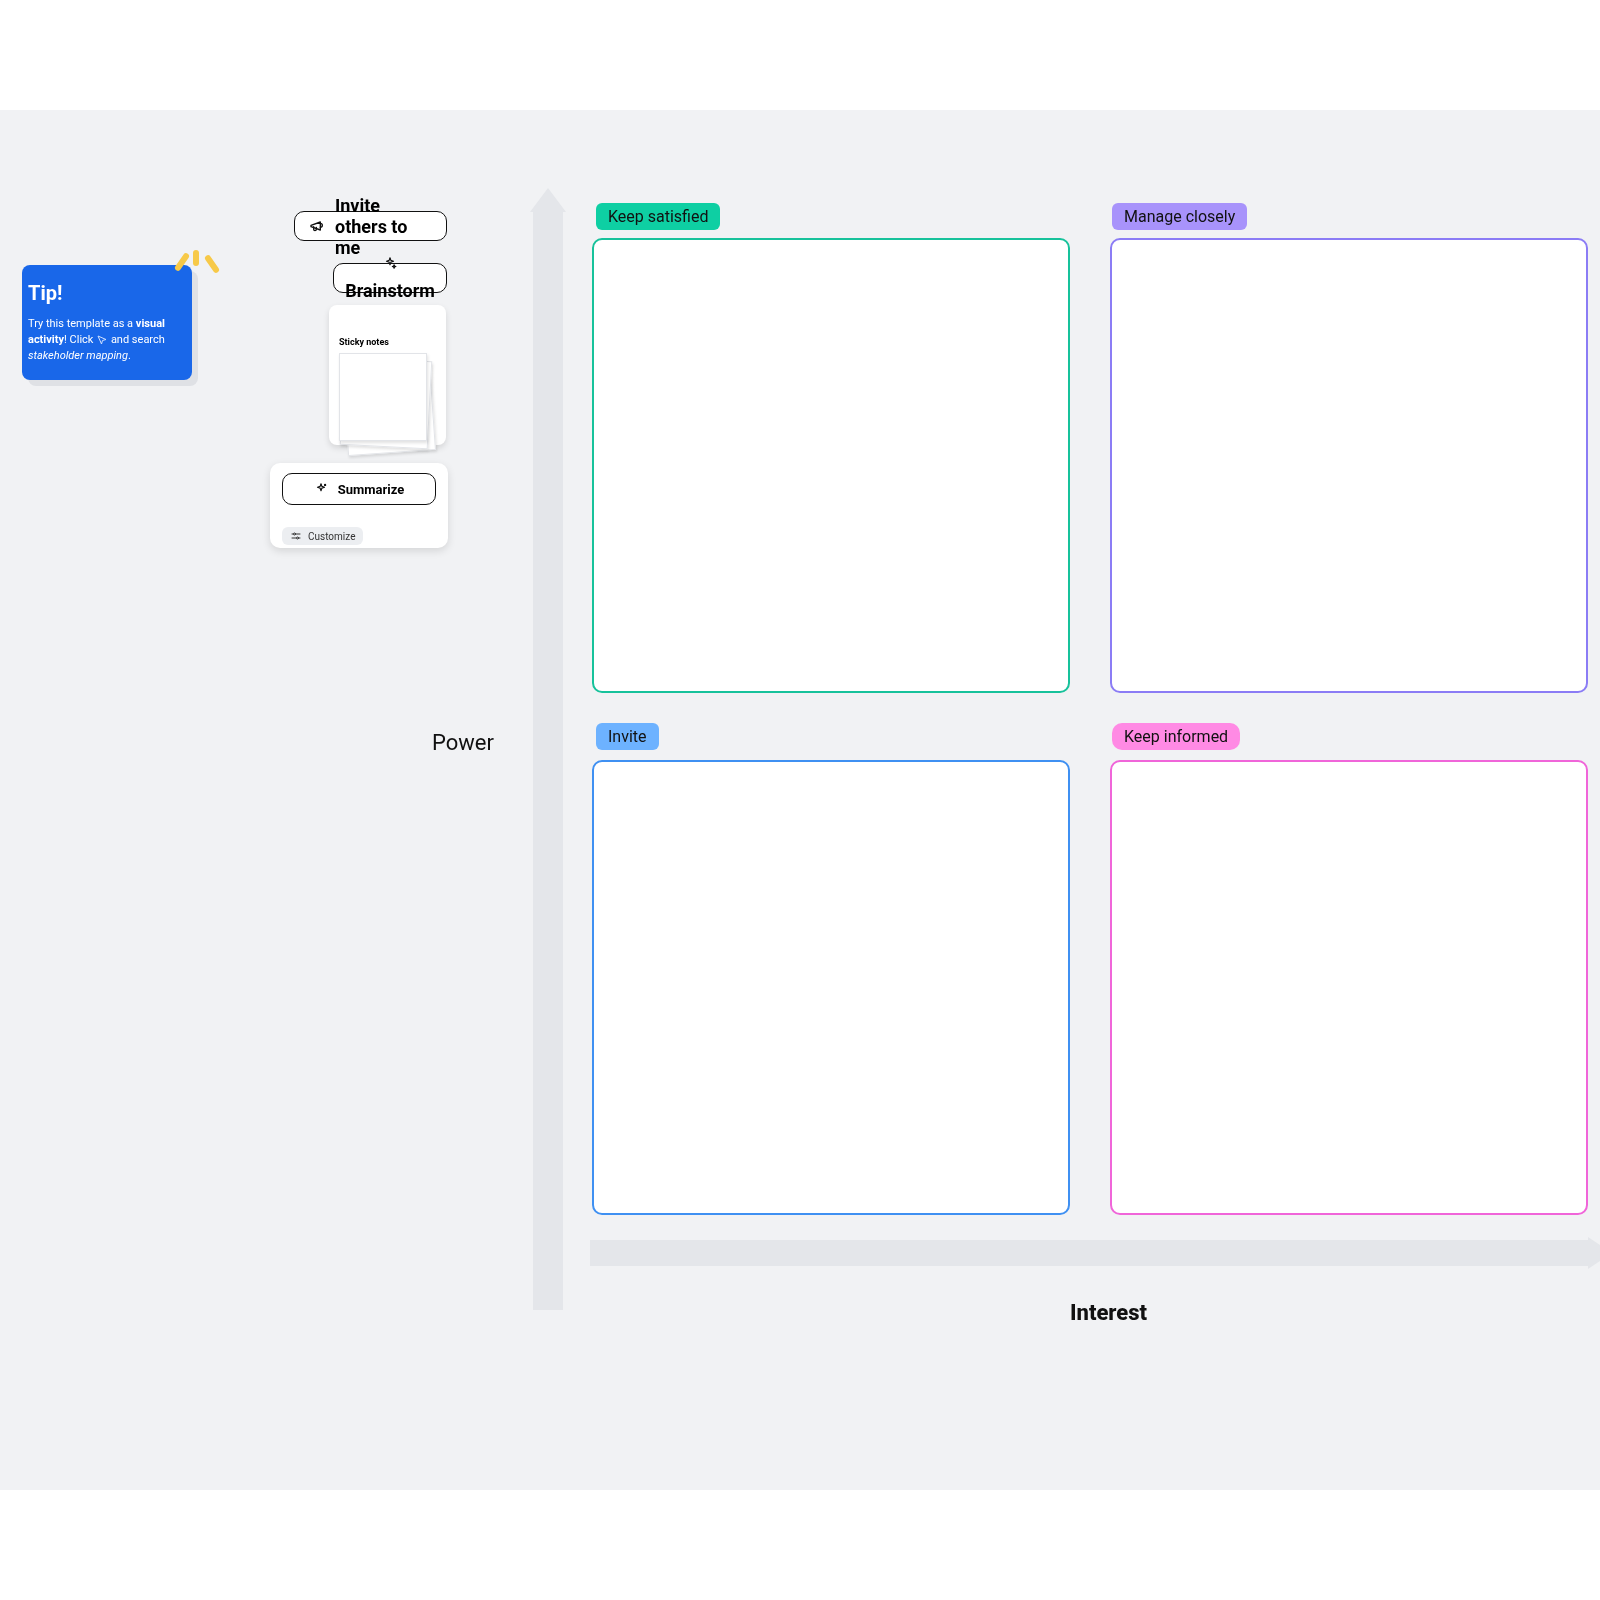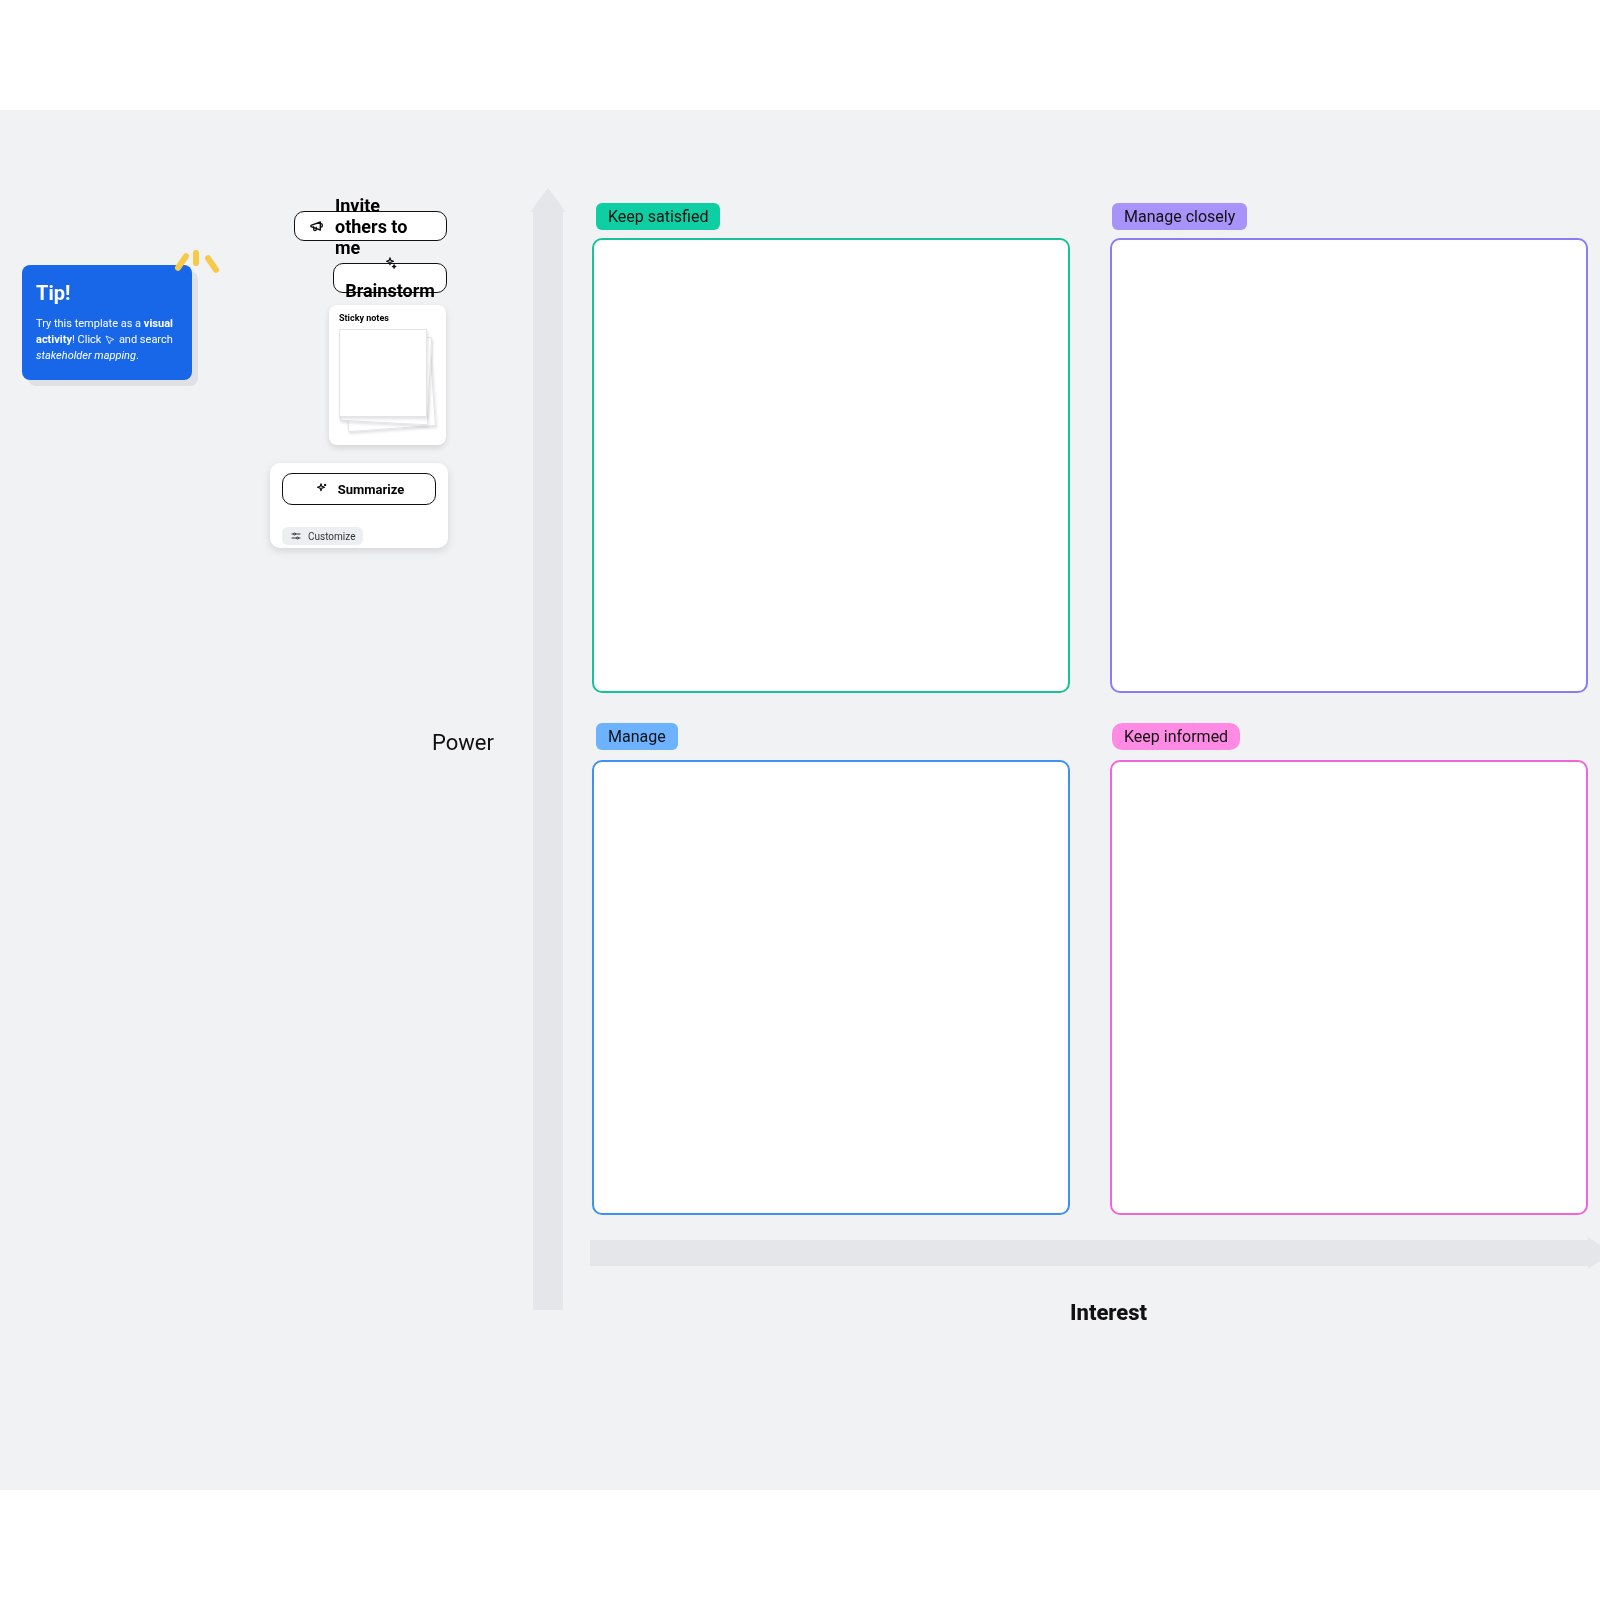--- a/index.html
+++ b/index.html
@@ -40,21 +40,21 @@
     border-radius: 3px;
   }
   .tip-spark span:nth-child(1){ transform: rotate(-55deg); left: 10px; top: 6px; }
   .tip-spark span:nth-child(2){ transform: rotate(-90deg); left: 26px; top: 2px; width: 16px; }
   .tip-spark span:nth-child(3){ transform: rotate(-125deg); left: 40px; top: 8px; }
   .tip-card {
     width: 170px;
     background: #1967e9;
     color: #fff;
     border-radius: 8px;
-    padding: 14px 14px 16px 14px;
+    padding: 14px 14px 16px 6px;
     box-shadow: 6px 6px 0 0 #dfe1e5;
     font-size: 11px;
     line-height: 1.45;
   }
   .tip-card h3 { font-size: 20px; font-weight: 700; margin-bottom: 8px; }
   .tip-card b { font-weight: 700; }
   .tip-card i { font-style: italic; }
   .tip-card .cursor-ico {
     display:inline-block; width:12px; height:12px; vertical-align:middle;
   }
@@ -84,21 +84,21 @@
     position: absolute;
     left: 329px;
     top: 195px;
     width: 117px;
     height: 140px;
     background:#fff;
     border-radius: 8px;
     box-shadow: 0 3px 6px rgba(0,0,0,.12);
     padding: 8px 10px 10px 10px;
   }
-  .sticky-card .label { font-size: 9px; font-weight:700; }
+  .sticky-card .label { font-size: 9px; font-weight:700;margin-top:24px; }
   .sticky-stack { position:relative; margin-top:6px; width:96px; height:104px; }
   .sticky-note {
     position:absolute; width:88px; height:88px; background:#fff;
     border:1px solid #e2e4e8; box-shadow: 1px 2px 3px rgba(0,0,0,.12);
   }
   .sticky-note.n1{ left:6px; top:12px; transform:rotate(-4deg); }
   .sticky-note.n2{ left:3px; top:6px; transform:rotate(3deg); }
   .sticky-note.n3{ left:0; top:0; }
 
   
@@ -240,21 +240,21 @@
   </div>
 
   <div class="y-axis"></div>
   <div class="y-label">Power</div>
 
   <div class="x-axis"></div>
   <div class="x-label">Interest</div>
 
   <div class="tag t1">Keep satisfied</div>
   <div class="tag t2">Manage closely</div>
-  <div class="tag t3">Manage</div>
+  <div class="tag t3">Invite</div>
   <div class="tag t4">Keep informed</div>
 
   <div class="quad q1"></div>
   <div class="quad q2"></div>
   <div class="quad q3"></div>
   <div class="quad q4"></div>
 
 </div>
 
 </body></html>

